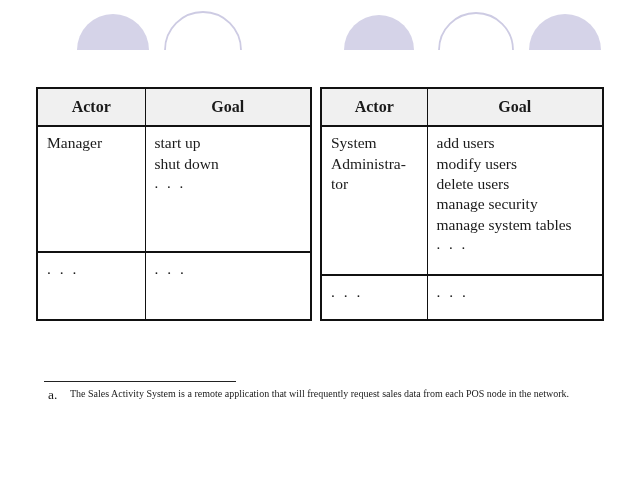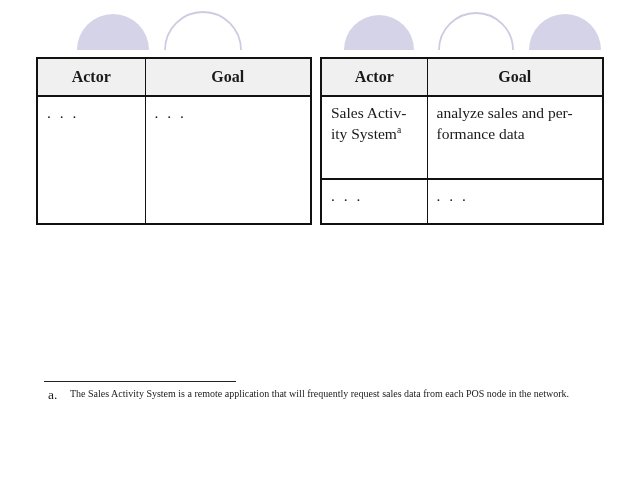--- a/index.html
+++ b/index.html
@@ -36,20 +36,21 @@
   .table-pair {
     display: flex;
     align-items: stretch;
     width: 100%;
   }
   .half-table {
     border-collapse: collapse;
     table-layout: fixed;
     border: 2px solid #111111;
     background: #ffffff;
+    margin-top: 30px;
   }
   .half-left  { width: 274px; }
   .half-right { width: 282px; }
   .gap-col { width: 8px; flex: 0 0 8px; }
 
   .half-table th,
   .half-table td {
     border: 1px solid #111111;
     vertical-align: top;
     padding: 6px 9px 7px 9px;
@@ -133,49 +134,64 @@
           <col class="c-goal">
         </colgroup>
       <thead>
         <tr>
           <th>Actor</th>
           <th>Goal</th>
         </tr>
       </thead>
       <tbody>
         <tr class="row-sep">
+          <td class="cell-mid">Manager</td>
+          <td class="cell-mid">
+            <ul class="goal-list">
+              <li>start up</li>
+              <li>shut down</li>
+              <li class="ellip">. . .</li>
+            </ul>
+          </td>
+        </tr>
+        <tr class="row-sep">
           <td class="cell-short ellip">. . .</td>
           <td class="cell-short ellip">. . .</td>
         </tr>
       </tbody>
     </table>
 
     <div class="gap-col"></div>
 
     <table class="half-table half-right">
       <colgroup>
           <col class="c-actor">
           <col class="c-goal">
         </colgroup>
       <thead>
         <tr>
           <th>Actor</th>
           <th>Goal</th>
         </tr>
       </thead>
       <tbody>
-        <tr class="row-sep">
-          <td class="cell-mid">
-            <div>Sales   Activ-</div>
-            <div><span>ity System</span><sup>a</sup></div>
+        <tr>
+          <td class="cell-tall">
+            <div>System</div>
+            <div>Administra-</div>
+            <div>tor</div>
           </td>
-          <td class="cell-mid">
+          <td class="cell-tall">
             <ul class="goal-list">
-              <li>analyze sales and per-</li>
-              <li>formance data</li>
+              <li>add users</li>
+              <li>modify users</li>
+              <li>delete users</li>
+              <li>manage security</li>
+              <li>manage system tables</li>
+              <li class="ellip">. . .</li>
             </ul>
           </td>
         </tr>
         <tr class="row-sep">
           <td class="cell-short ellip">. . .</td>
           <td class="cell-short ellip">. . .</td>
         </tr>
       </tbody>
     </table>
 

